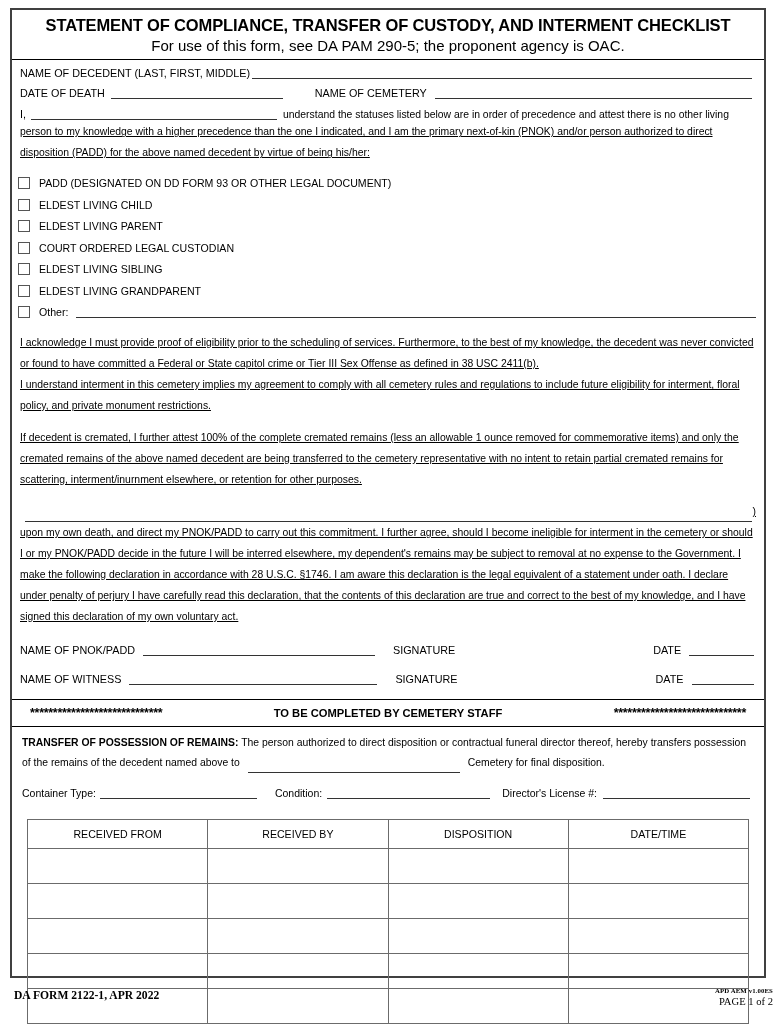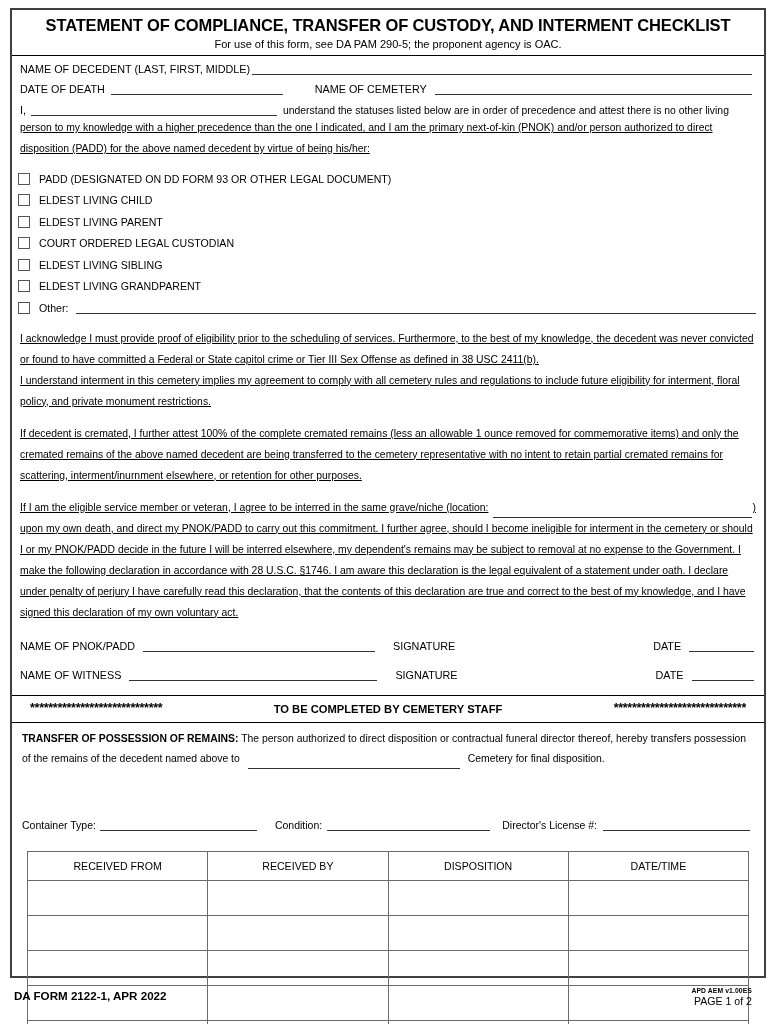--- a/index.html
+++ b/index.html
@@ -41,21 +41,21 @@
     text-align: center;
   }
   .form-title {
     font-size: 16.5px;
     font-weight: bold;
     letter-spacing: -0.15px;
     line-height: 1.15;
     white-space: nowrap;
   }
   .form-subtitle {
-    font-size: 11px;
+    font-size: 15px;
     margin-top: 3px;
     line-height: 1.1;
   }
 
   
   .fill {
     display: inline-block;
     border-bottom: 1px solid #333;
     height: 11px;
     vertical-align: baseline;
@@ -136,21 +136,20 @@
     line-height: 20px;
     padding: 0 10px;
   }
   .xfer-para b { font-weight: bold; }
 
   .container-row {
     display: flex;
     align-items: center;
     font-size: 10.5px;
     padding: 0 10px;
-    margin-top: 36px;
   }
 
   
   .rec-table {
     border-collapse: collapse;
     width: 722px;
     margin: 0 auto;
     table-layout: fixed;
   }
   .rec-table th {
@@ -176,23 +175,24 @@
   .bottom-cb-item {
     display: flex;
     align-items: flex-end;
   }
   .bottom-cb-item .cb { margin-right: 8px; }
 
   
   .footer {
     position: absolute;
     left: 10px;
-    right: 22px;
+    right: 1px;
     top: 986px;
     height: 34px;
+    font-family: Liberation Serif, serif;
   }
   .footer-left {
     position: absolute;
     left: 4px;
     top: 3px;
     font-size: 11.6px;
     font-weight: bold;
     white-space: nowrap;
   }
   .footer-right {
@@ -299,21 +299,20 @@
 
     <div style="height:11px"></div>
 
     <div class="para">
       <span>If decedent is cremated, I further attest </span><u>100% of the complete cremated remains (less an allowable 1 ounce removed for commemorative items) and only the cremated remains of the above named decedent</u><span> are being transferred to the cemetery representative with no intent to retain partial cremated remains for scattering, interment/inurnment elsewhere, or retention for other purposes.</span>
     </div>
 
     <div style="height:11px"></div>
 
     <div class="para" style="display:flex; align-items:flex-end; white-space:nowrap;">
-      <span>If I am the eligible service member or veteran, I agree to be interred in the same grave/niche (location:</span>
       <span class="fill" style="flex:1; margin-left:5px; margin-right:1px;"></span>
       <span>)</span>
     </div>
 
     <div class="para">upon my own death, and direct my PNOK/PADD to carry out this commitment. I further agree, should I become ineligible for interment in the cemetery or should I or my PNOK/PADD decide in the future I will be interred elsewhere, my dependent's remains may be subject to removal at no expense to the Government. I make the following declaration in accordance with 28 U.S.C. §1746. I am aware this declaration is the legal equivalent of a statement under oath. I declare under penalty of perjury I have carefully read this declaration, that the contents of this declaration are true and correct to the best of my knowledge, and I have signed this declaration of my own voluntary act.</div>
 
     <div style="height:17px"></div>
 
     <div class="sig-row">
       <span>NAME OF PNOK/PADD</span>

